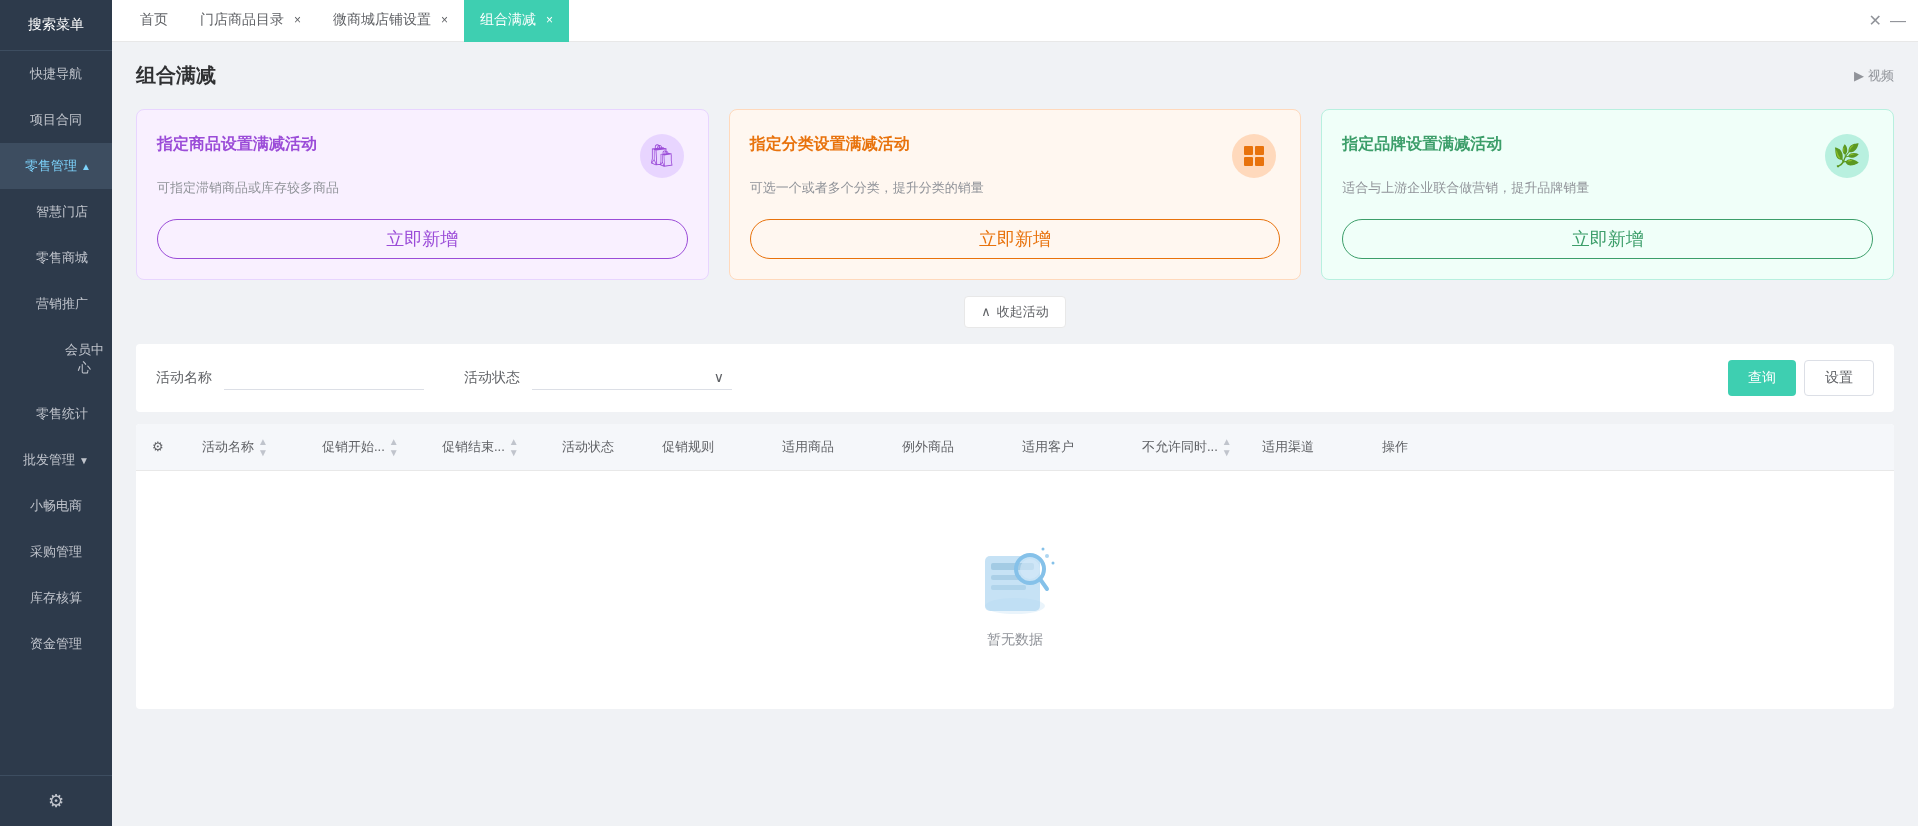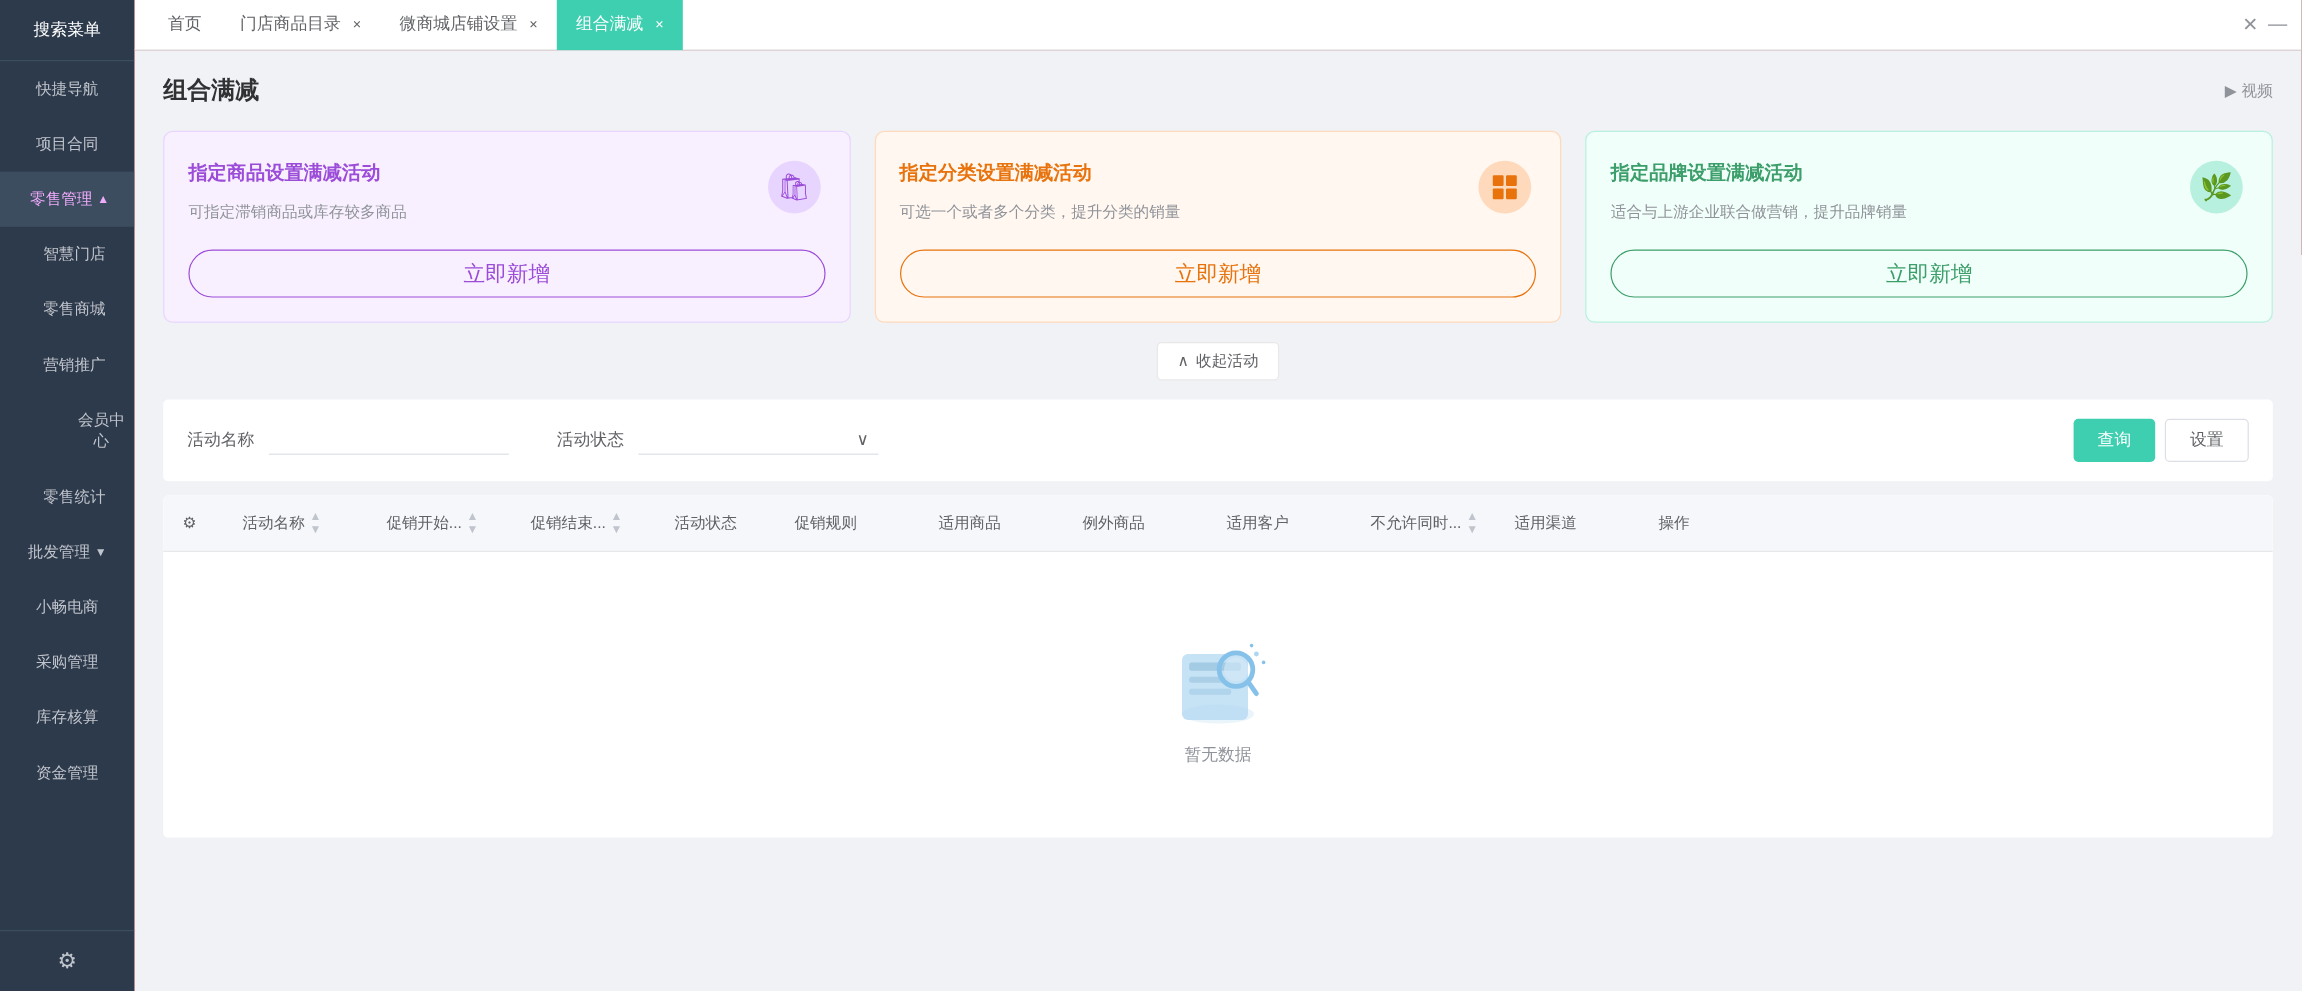--- a/index.html
+++ b/index.html
@@ -28,36 +28,36 @@
       text-align: center;
       font-size: 13px;
       color: #c0c4cc;
       cursor: pointer;
       transition: background 0.2s;
       display: flex;
       align-items: center;
       justify-content: center;
       gap: 4px;
     }
-    .sidebar-item.active { color: #f0abfc; background: #3d4d60; padding-left: 12px; }
+    .sidebar-item.active { color: #7dd3fc; background: #3d4d60; padding-left: 12px; }
     .sidebar-item.has-arrow { justify-content: center; }
     .sidebar-bottom {
       margin-top: auto;
       padding: 14px 8px;
       text-align: center;
       border-top: 1px solid #3d4d60;
     }
     .gear-icon { font-size: 18px; color: #c0c4cc; cursor: pointer; }
 
     
     .main {
       flex: 1;
       display: flex;
       flex-direction: column;
-      background: #7f1d1d;
+      background: #fef9c3;
       overflow: hidden;
     }
 
     
     .tab-bar {
       background: #fff;
       display: flex;
       align-items: center;
       border-bottom: 1px solid #e8e8e8;
       padding: 0 12px;
@@ -141,21 +141,21 @@
       display: flex;
       flex-direction: column;
     }
     .activity-card.purple { background: #f9f0ff; border: 1px solid #e8d5ff; }
     .activity-card.orange { background: #fff7f0; border: 1px solid #ffd9bc; }
     .activity-card.green { background: #f0fff9; border: 1px solid #b8f0df; }
 
     .card-title {
       font-size: 16px;
       font-weight: 600;
-      margin-bottom: 12px;
+      margin-bottom: 23px;
     }
     .activity-card.purple .card-title { color: #9b4cd8; }
     .activity-card.orange .card-title { color: #e8720c; }
     .activity-card.green .card-title { color: #3c9e6a; }
 
     .card-desc {
       font-size: 13px;
       color: #909399;
       margin-bottom: 20px;
       flex: 1;

